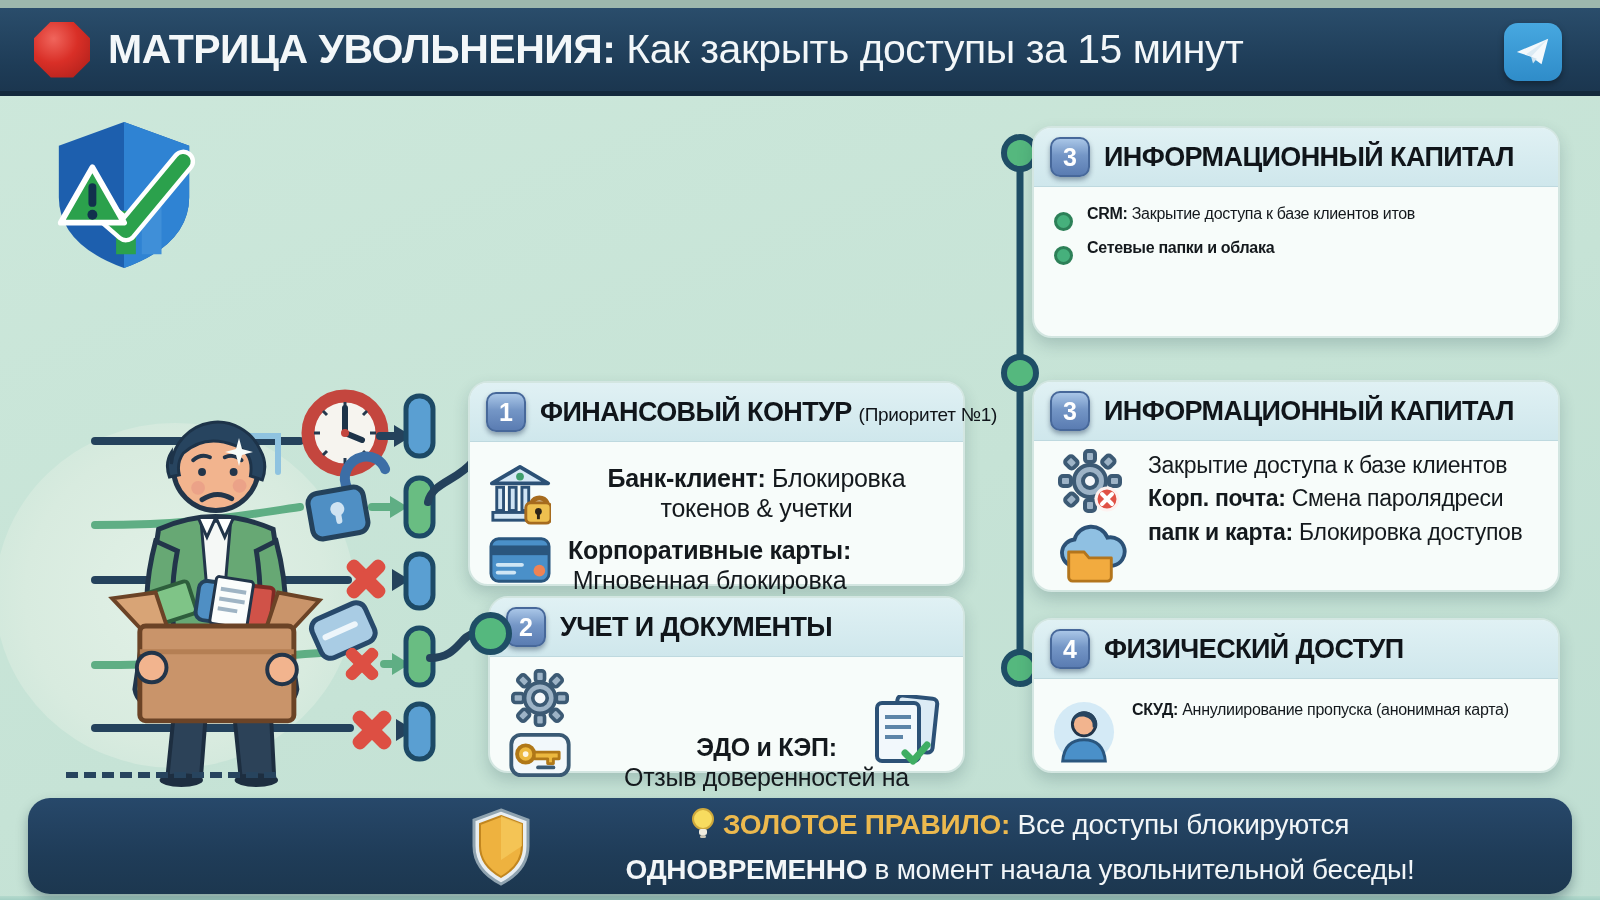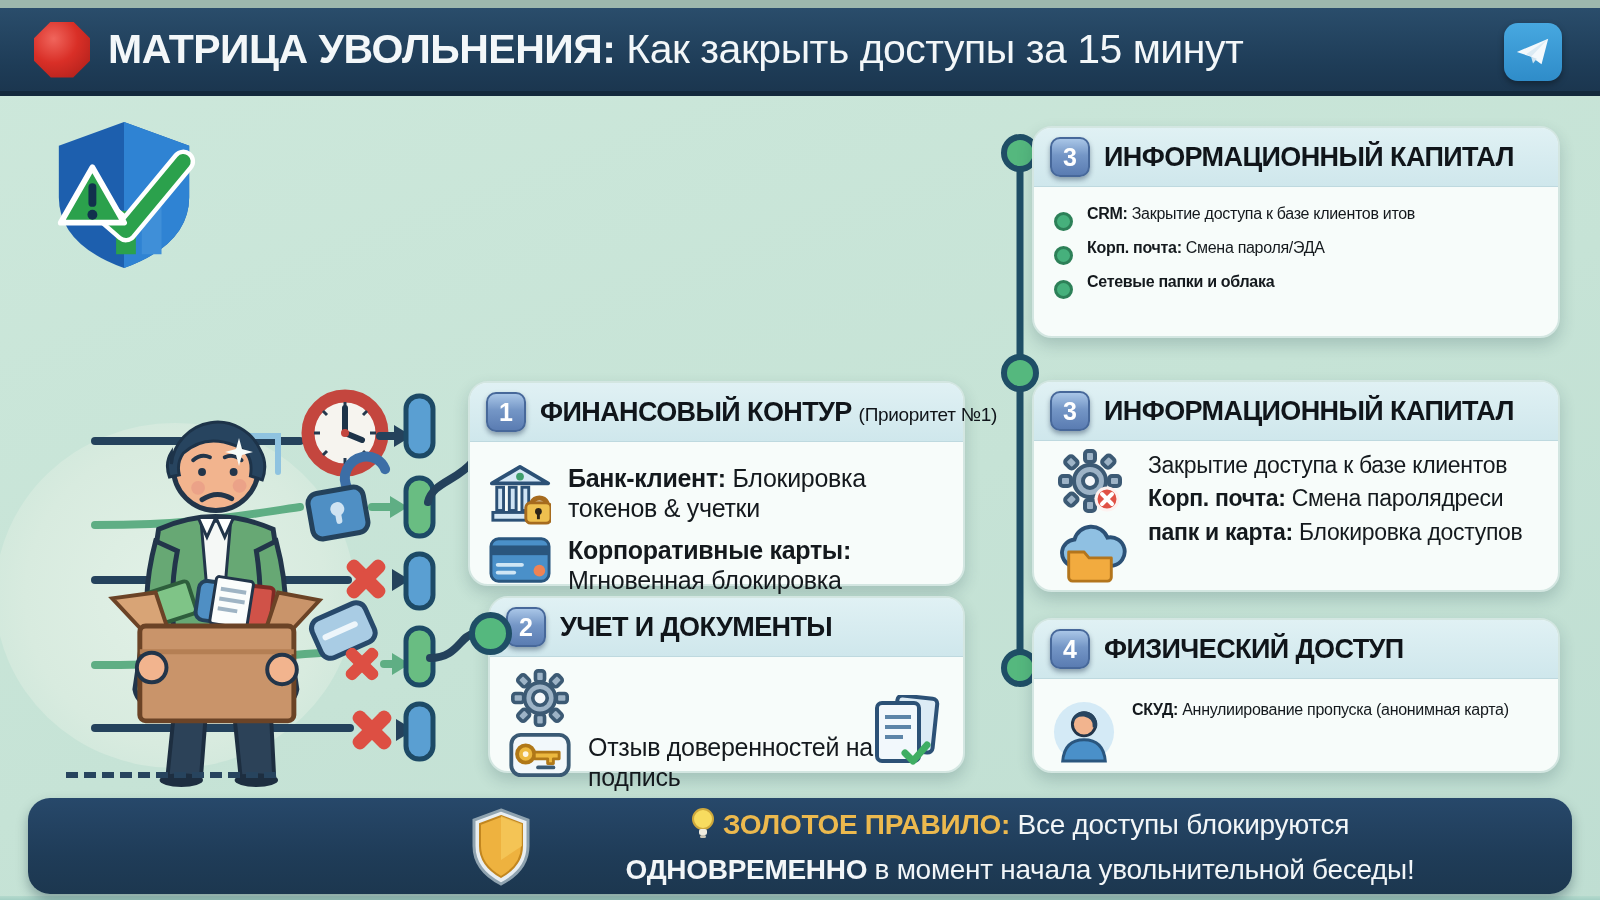--- a/index.html
+++ b/index.html
@@ -27,21 +27,21 @@
   .badge{width:40px;height:40px;border-radius:10px;flex:0 0 auto;
     background:linear-gradient(180deg,#a9c6e7 0%,#7496c6 45%,#5a7cb2 100%);
     border:2px solid #47689a;color:#fff;font-weight:bold;font-size:25px;
     display:flex;align-items:center;justify-content:center;box-shadow:0 3px 5px rgba(20,40,70,.4);box-sizing:border-box;}
   .card-title{font-size:27px;font-weight:bold;color:#10151a;letter-spacing:-0.6px;white-space:nowrap;}
   .title-suffix{font-size:19px;font-weight:normal;letter-spacing:-0.3px;}
   .card-body{padding:12px 18px;}
   .bullet-row{display:flex;gap:14px;margin:7px 0;font-size:16px;line-height:1.22;letter-spacing:-0.3px;}
   .dot{width:13px;height:13px;border-radius:50%;background:#46b07c;border:3px solid #2d8058;
     flex:0 0 auto;margin-top:8px;box-sizing:content-box;}
-  .item-row{display:flex;gap:16px;align-items:flex-start;margin:10px 0;}
+  .item-row{display:flex;gap:16px;align-items:flex-start;margin:10px 0;text-align:center;}
   .icon-box{width:64px;flex:0 0 auto;display:flex;justify-content:center;}
   .item-text{font-size:25px;line-height:1.18;letter-spacing:-0.3px;}
   .lead{font-weight:bold;}
   .lead-block{font-weight:bold;display:block;}
   .lines-col .line{font-size:23px;line-height:1.45;letter-spacing:-0.3px;white-space:nowrap;}
   
   .banner{position:absolute;left:28px;top:790px;width:1544px;height:96px;border-radius:22px;
     background:linear-gradient(180deg,#27486a 0%,#1f3c58 60%,#1c374f 100%);
     box-shadow:0 6px 12px rgba(20,50,60,.35);color:#f2f6f8;z-index:3;}
   .banner-shield{position:absolute;left:442px;top:10px;}
@@ -303,39 +303,35 @@
       <div class="item-row" style="margin:6px 0;">
         <div class="icon-box">
           <svg width="62" height="44" viewBox="0 0 64 46">
             <rect x="2" y="2" width="60" height="42" rx="10" fill="#f2f8fb" stroke="#3a5a74" stroke-width="4"></rect>
             <circle cx="17" cy="22" r="9" fill="#ecb83e" stroke="#b07818" stroke-width="4"></circle>
             <circle cx="17" cy="22" r="3" fill="#fdf6e3"></circle>
             <path d="M26,20 h26 v7 h-6 v5 h-6 v-5 h-14 z" fill="#ecb83e" stroke="#b07818" stroke-width="3" stroke-linejoin="round"></path>
             <line x1="30" y1="36" x2="46" y2="36" stroke="#3a5a74" stroke-width="4" stroke-linecap="round"></line>
           </svg>
         </div>
-        <div class="item-text" style="max-width:370px;"><span>Отзыв доверенностей на подпись</span></div>
+        <div class="item-text" style="max-width:370px;"><span class="lead-block">ЭДО и КЭП:</span><span>Отзыв доверенностей на подпись</span></div>
       </div>
     </div>
   </div>
   <div class="conn-circle"></div>
 
   <div class="card" style="left:1032px;top:118px;width:528px;height:212px;">
     <div class="card-head">
       <div class="badge">3</div>
       <div class="card-title">ИНФОРМАЦИОННЫЙ КАПИТАЛ</div>
     </div>
     <div class="card-body" style="padding:10px 20px;">
       <div class="bullet-row">
         <div class="dot"></div>
         <div><span class="lead">CRM:</span><span> Закрытие доступа к базе клиентов итов</span></div>
-      </div>
-      <div class="bullet-row">
-        <div class="dot"></div>
-        <div><span class="lead">Корп. почта:</span><span> Смена пароля/ЭДА</span></div>
       </div>
       <div class="bullet-row">
         <div class="dot"></div>
         <div><span class="lead">Сетевые папки и облака</span><span></span></div>
       </div>
     </div>
   </div>
 
   <div class="card" style="left:1032px;top:372px;width:528px;height:212px;">
     <div class="card-head">

